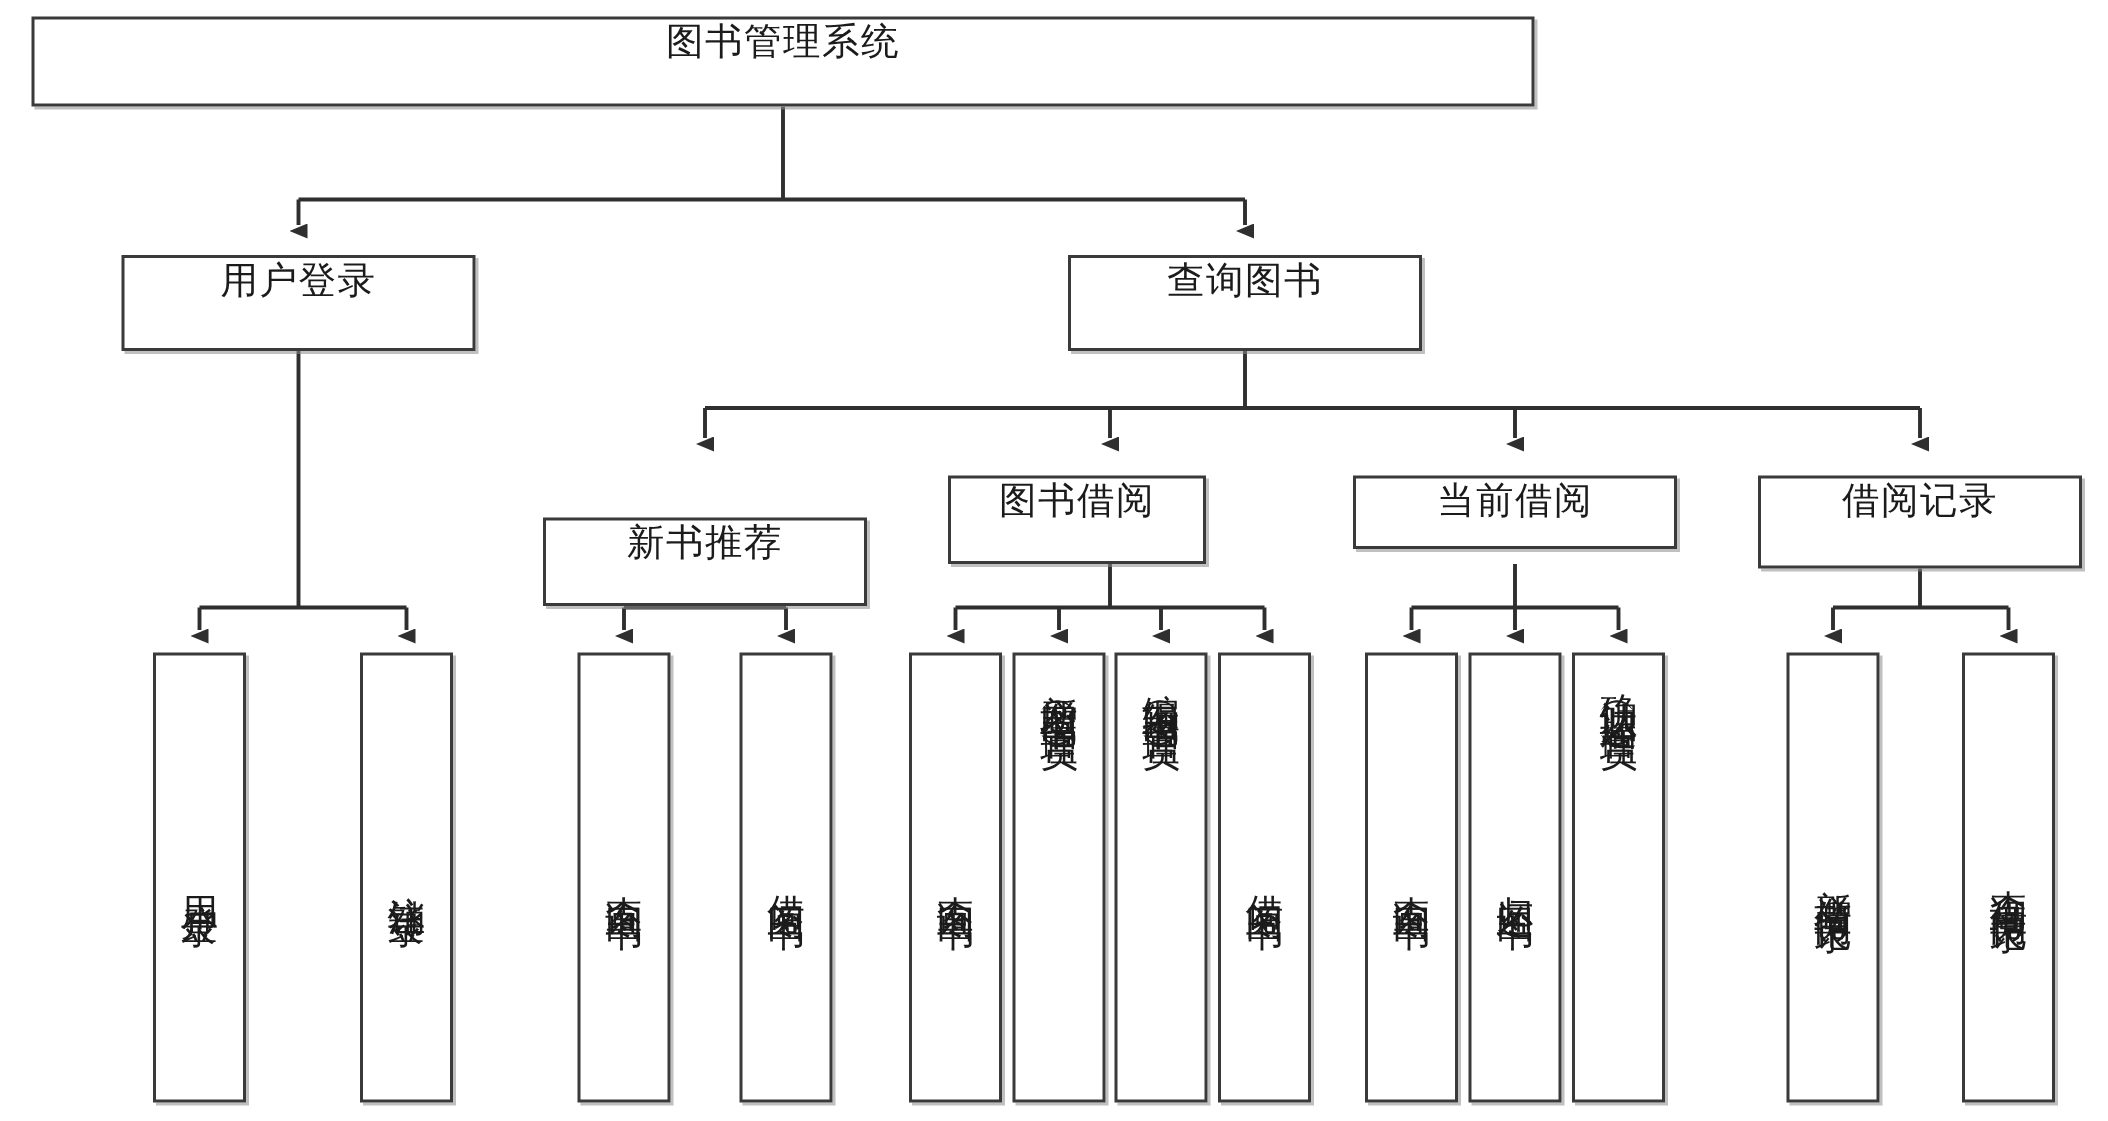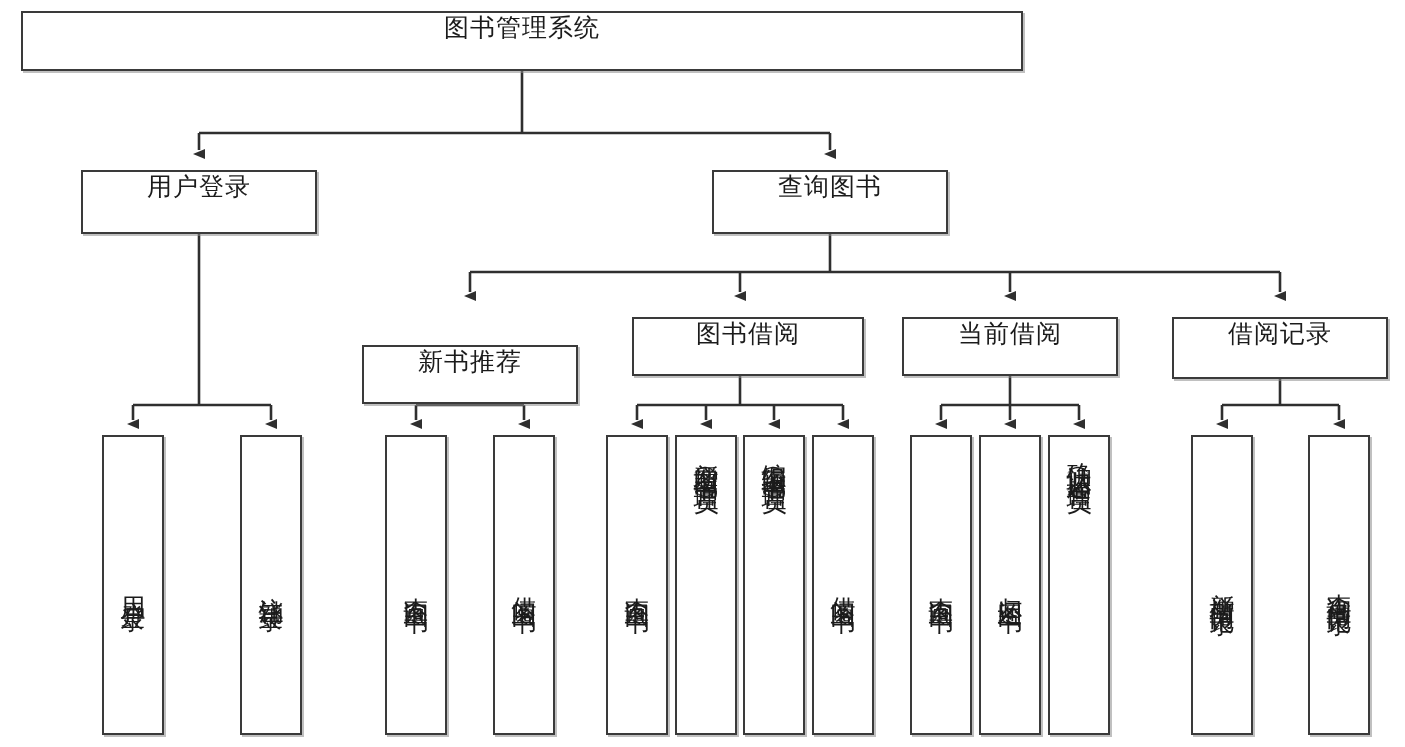--- a/index.html
+++ b/index.html
@@ -141,24 +141,24 @@
   <div class="node h" style="left:81px; top:170px; width:236px; height:64px;">
     <span class="lbl">用户登录</span>
   </div>
   <div class="node h" style="left:712px; top:170px; width:236px; height:64px;">
     <span class="lbl">查询图书</span>
   </div>
 
   <div class="node h" style="left:362px; top:317px; width:216px; height:59px;margin-top:28px;">
     <span class="lbl">新书推荐</span>
   </div>
-  <div class="node h" style="left:632px; top:317px; width:232px; height:59px;">
+  <div class="node h" style="left:632px; top:317px; width:172px; height:59px;">
     <span class="lbl">图书借阅</span>
   </div>
-  <div class="node h" style="left:902px; top:317px; width:216px; height:59px;">
+  <div class="node h" style="left:902px; top:317px; width:216px; height:49px;">
     <span class="lbl">当前借阅</span>
   </div>
   <div class="node h" style="left:1172px; top:317px; width:216px; height:62px;">
     <span class="lbl">借阅记录</span>
   </div>
 
   <div class="node v mid" style="left:102px; top:435px; width:62px; height:300px;">
     <span class="lbl">用户登录</span>
   </div>
   <div class="node v mid" style="left:240px; top:435px; width:62px; height:300px;">

